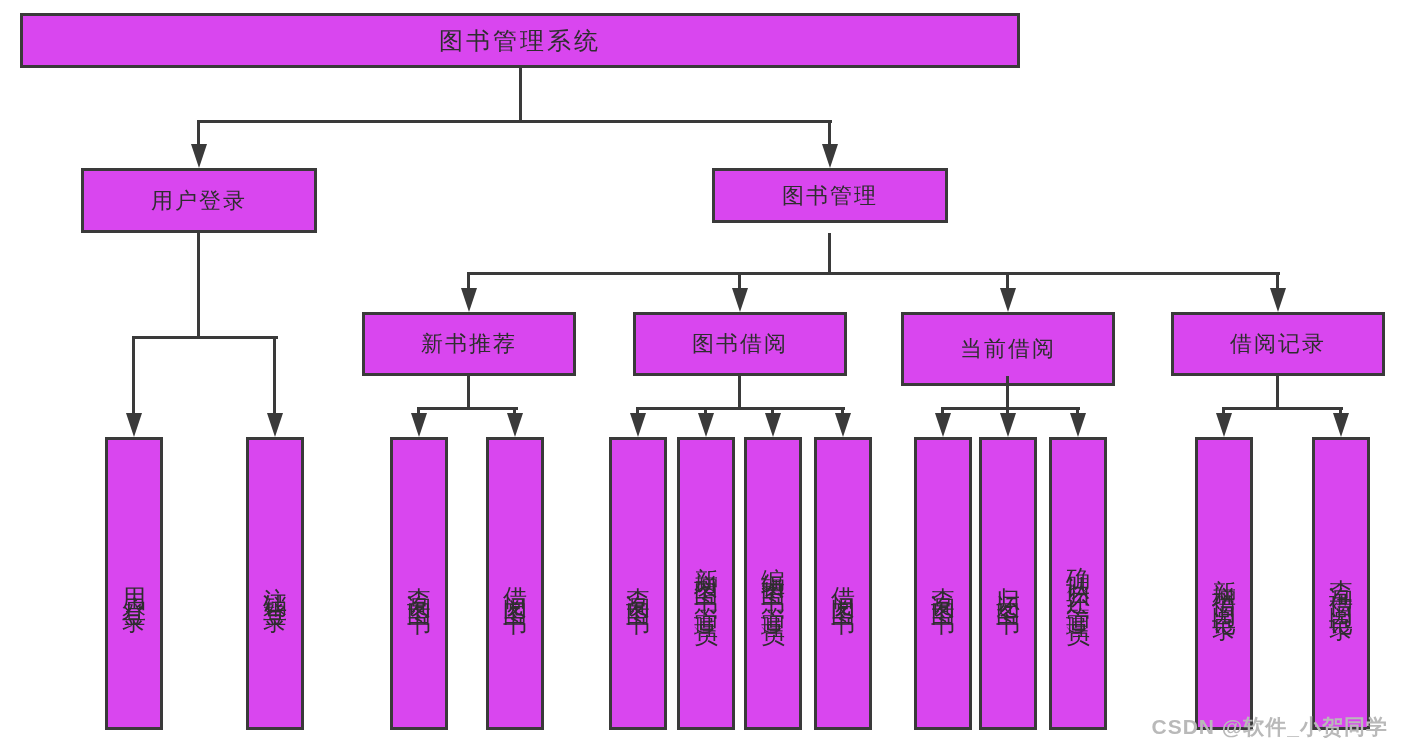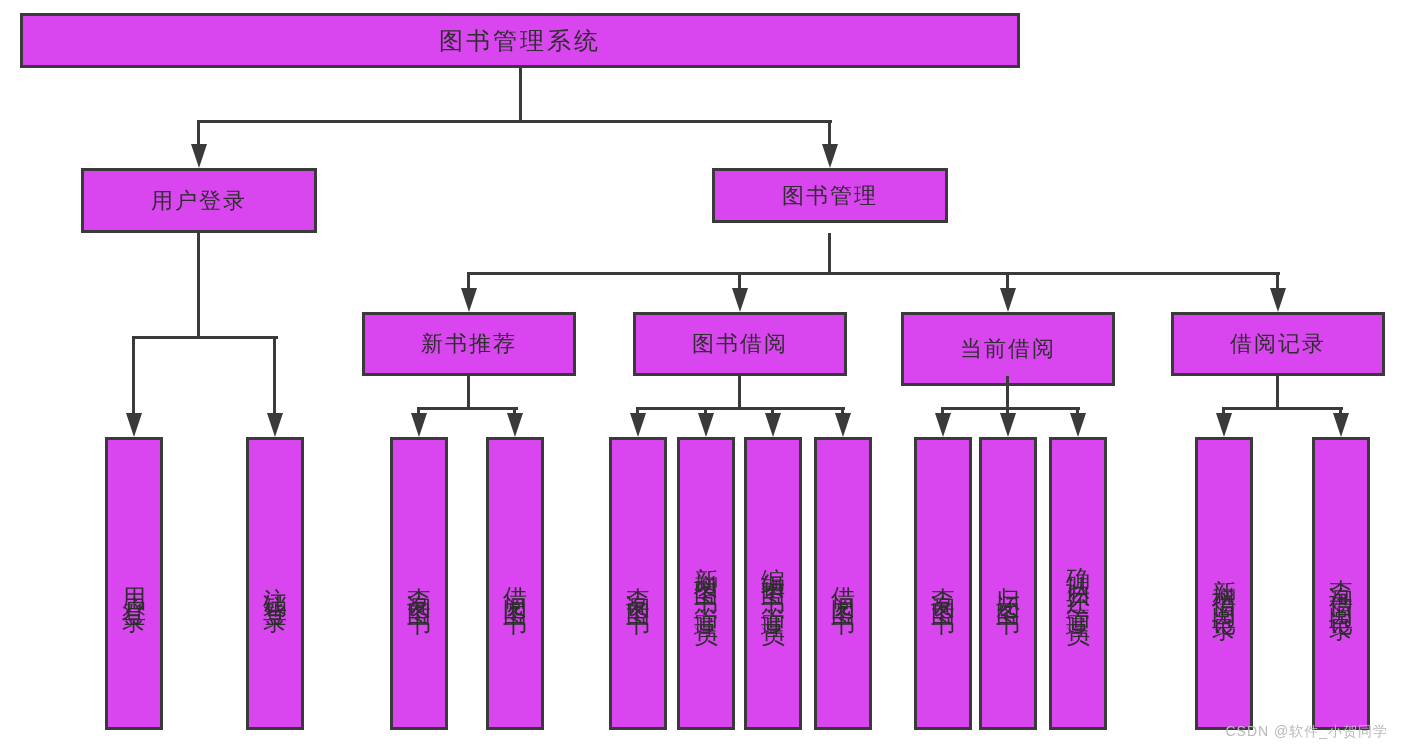--- a/index.html
+++ b/index.html
@@ -22,21 +22,21 @@
   }
   .line{position:absolute;background:#3a3a3a;}
   .arrow{
     position:absolute;width:0;height:0;
     border-left:8px solid transparent;
     border-right:8px solid transparent;
     border-top:24px solid #3a3a3a;
   }
   .watermark{
     position:absolute;right:17px;bottom:6px;
-    font-size:14px;color:#b9b9b9;letter-spacing:1px;
+    font-size:21px;color:#b9b9b9;letter-spacing:1px;font-weight:bold;
   }
 </style>
 </head>
 <body>
 
 <div id="canvas">
   <div id="boxes">
       <div class="box title-box" style="left: 20px; top: 13px; width: 1000px; height: 55px;">图书管理系统</div>
       <div class="box hbox" style="left: 81px; top: 168px; width: 236px; height: 65px;">用户登录</div>
       <div class="box hbox" style="left: 712px; top: 168px; width: 236px; height: 55px;">图书管理</div>

